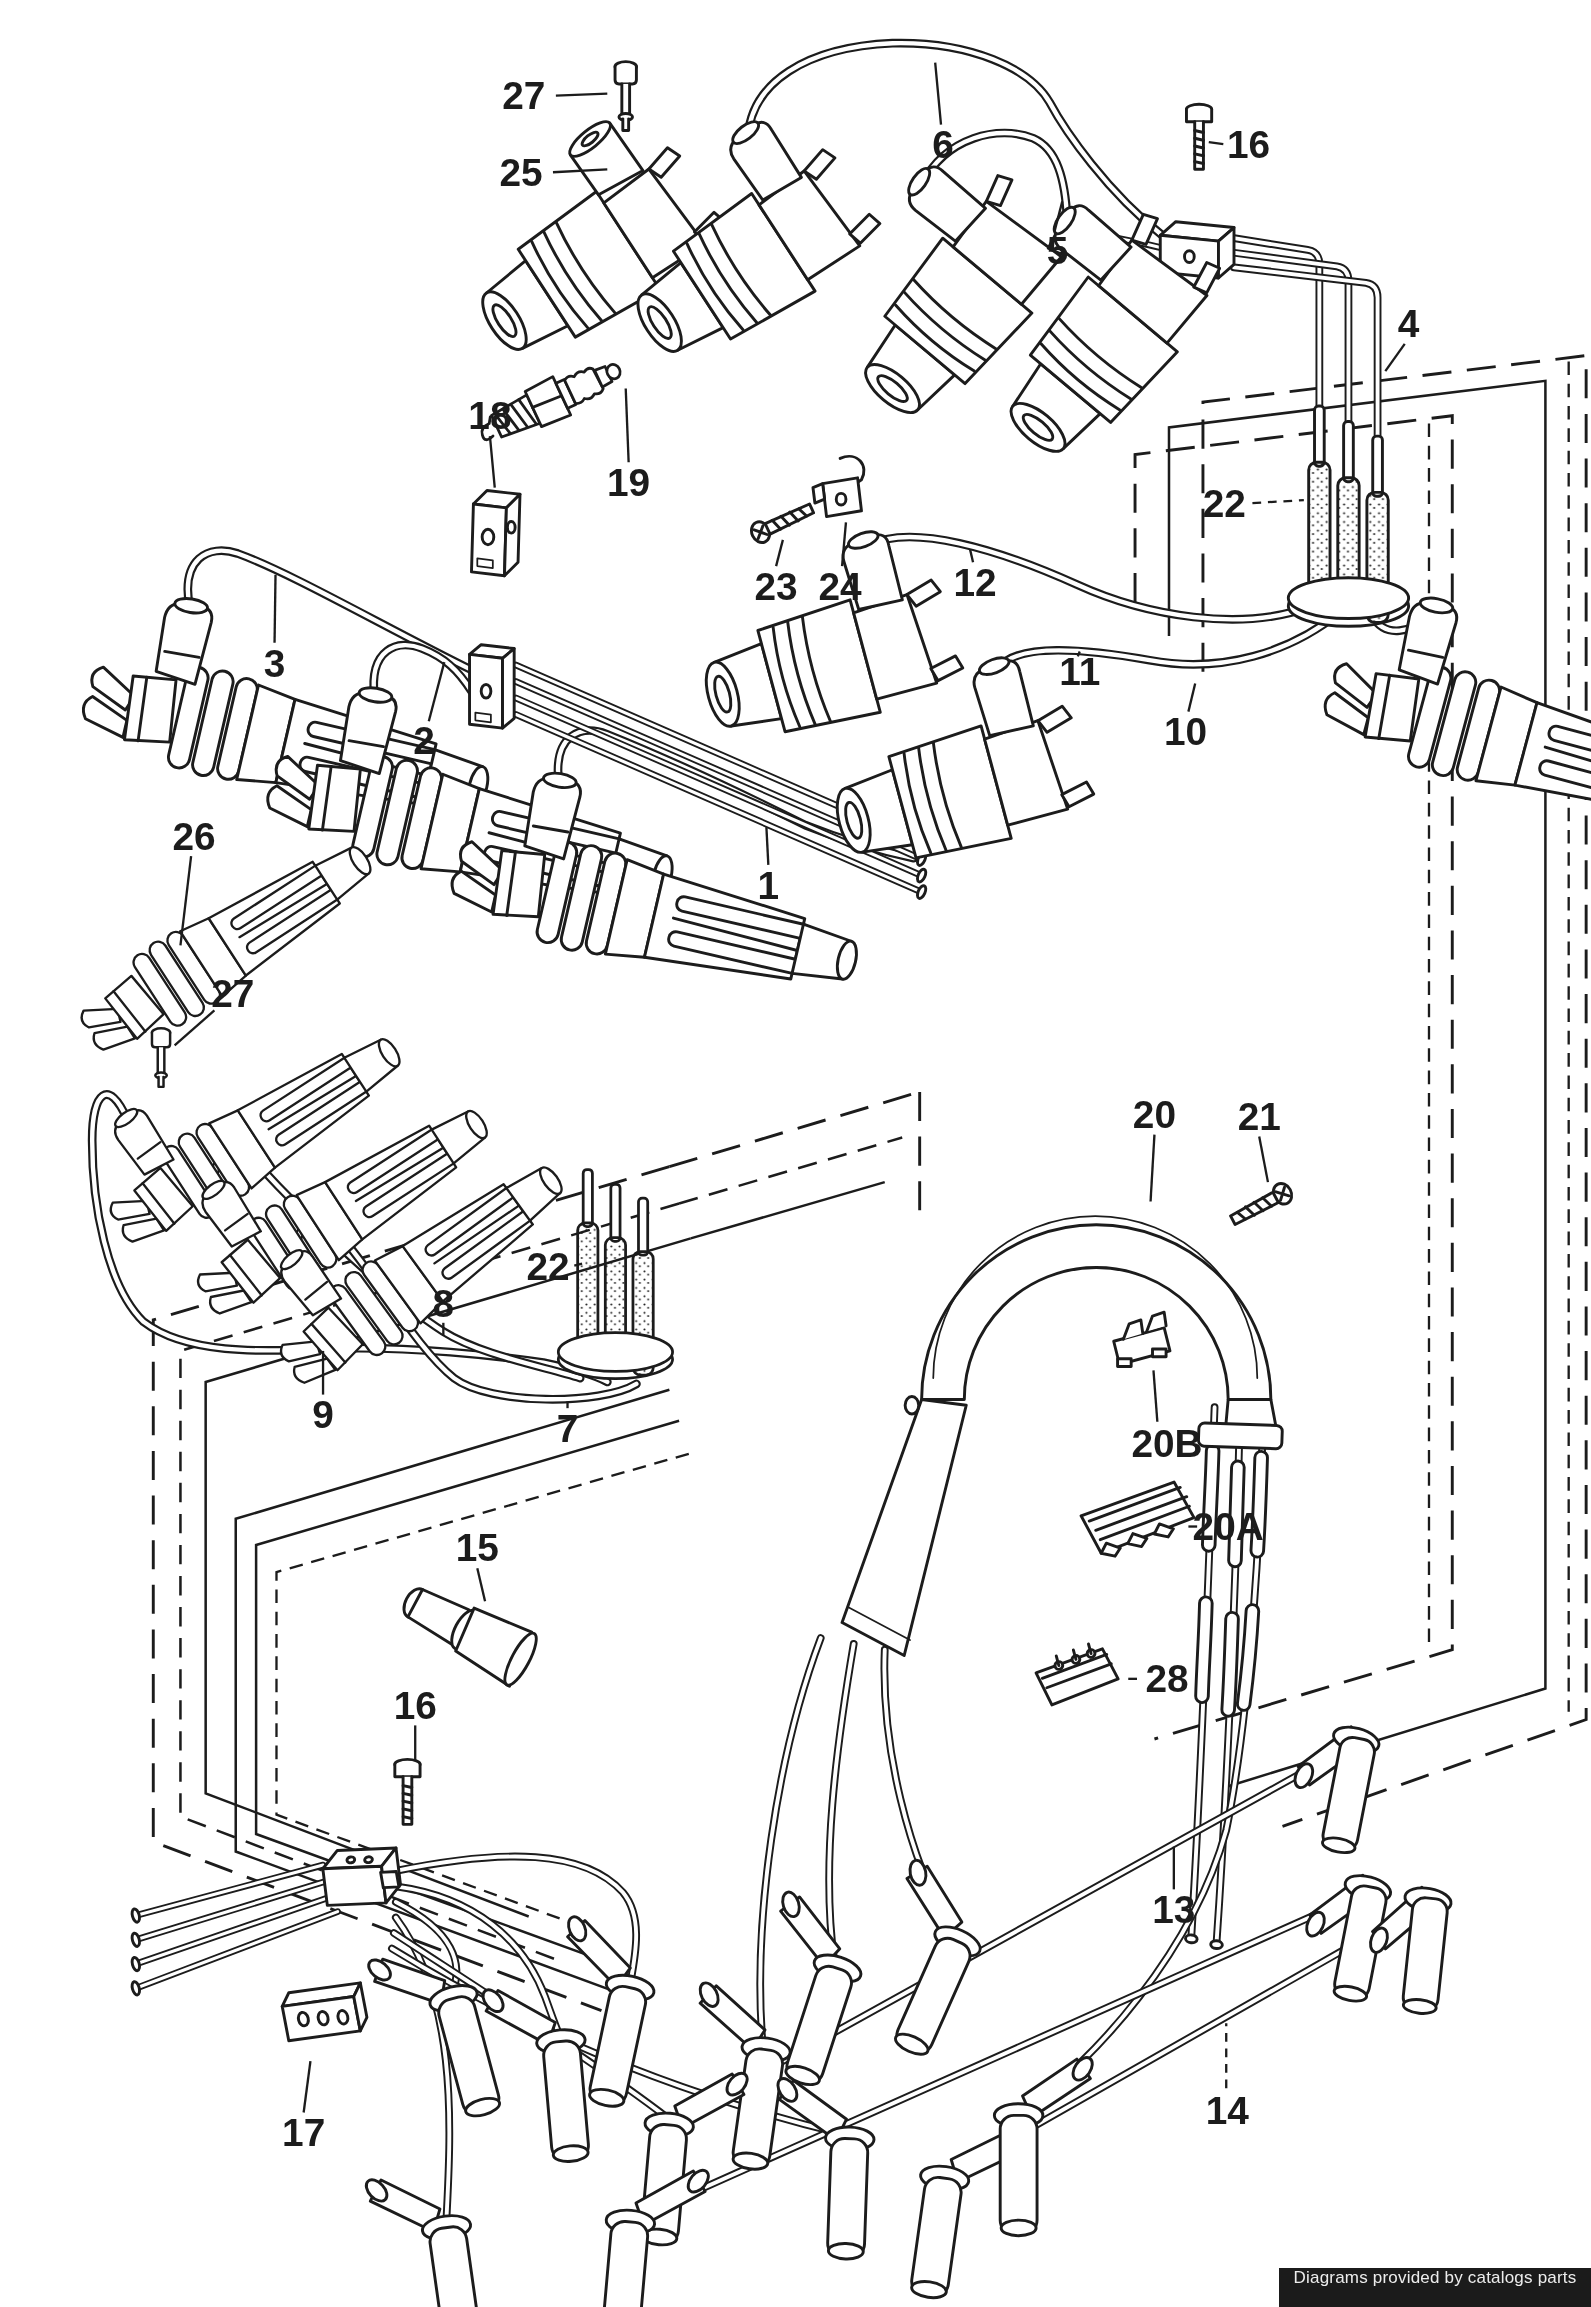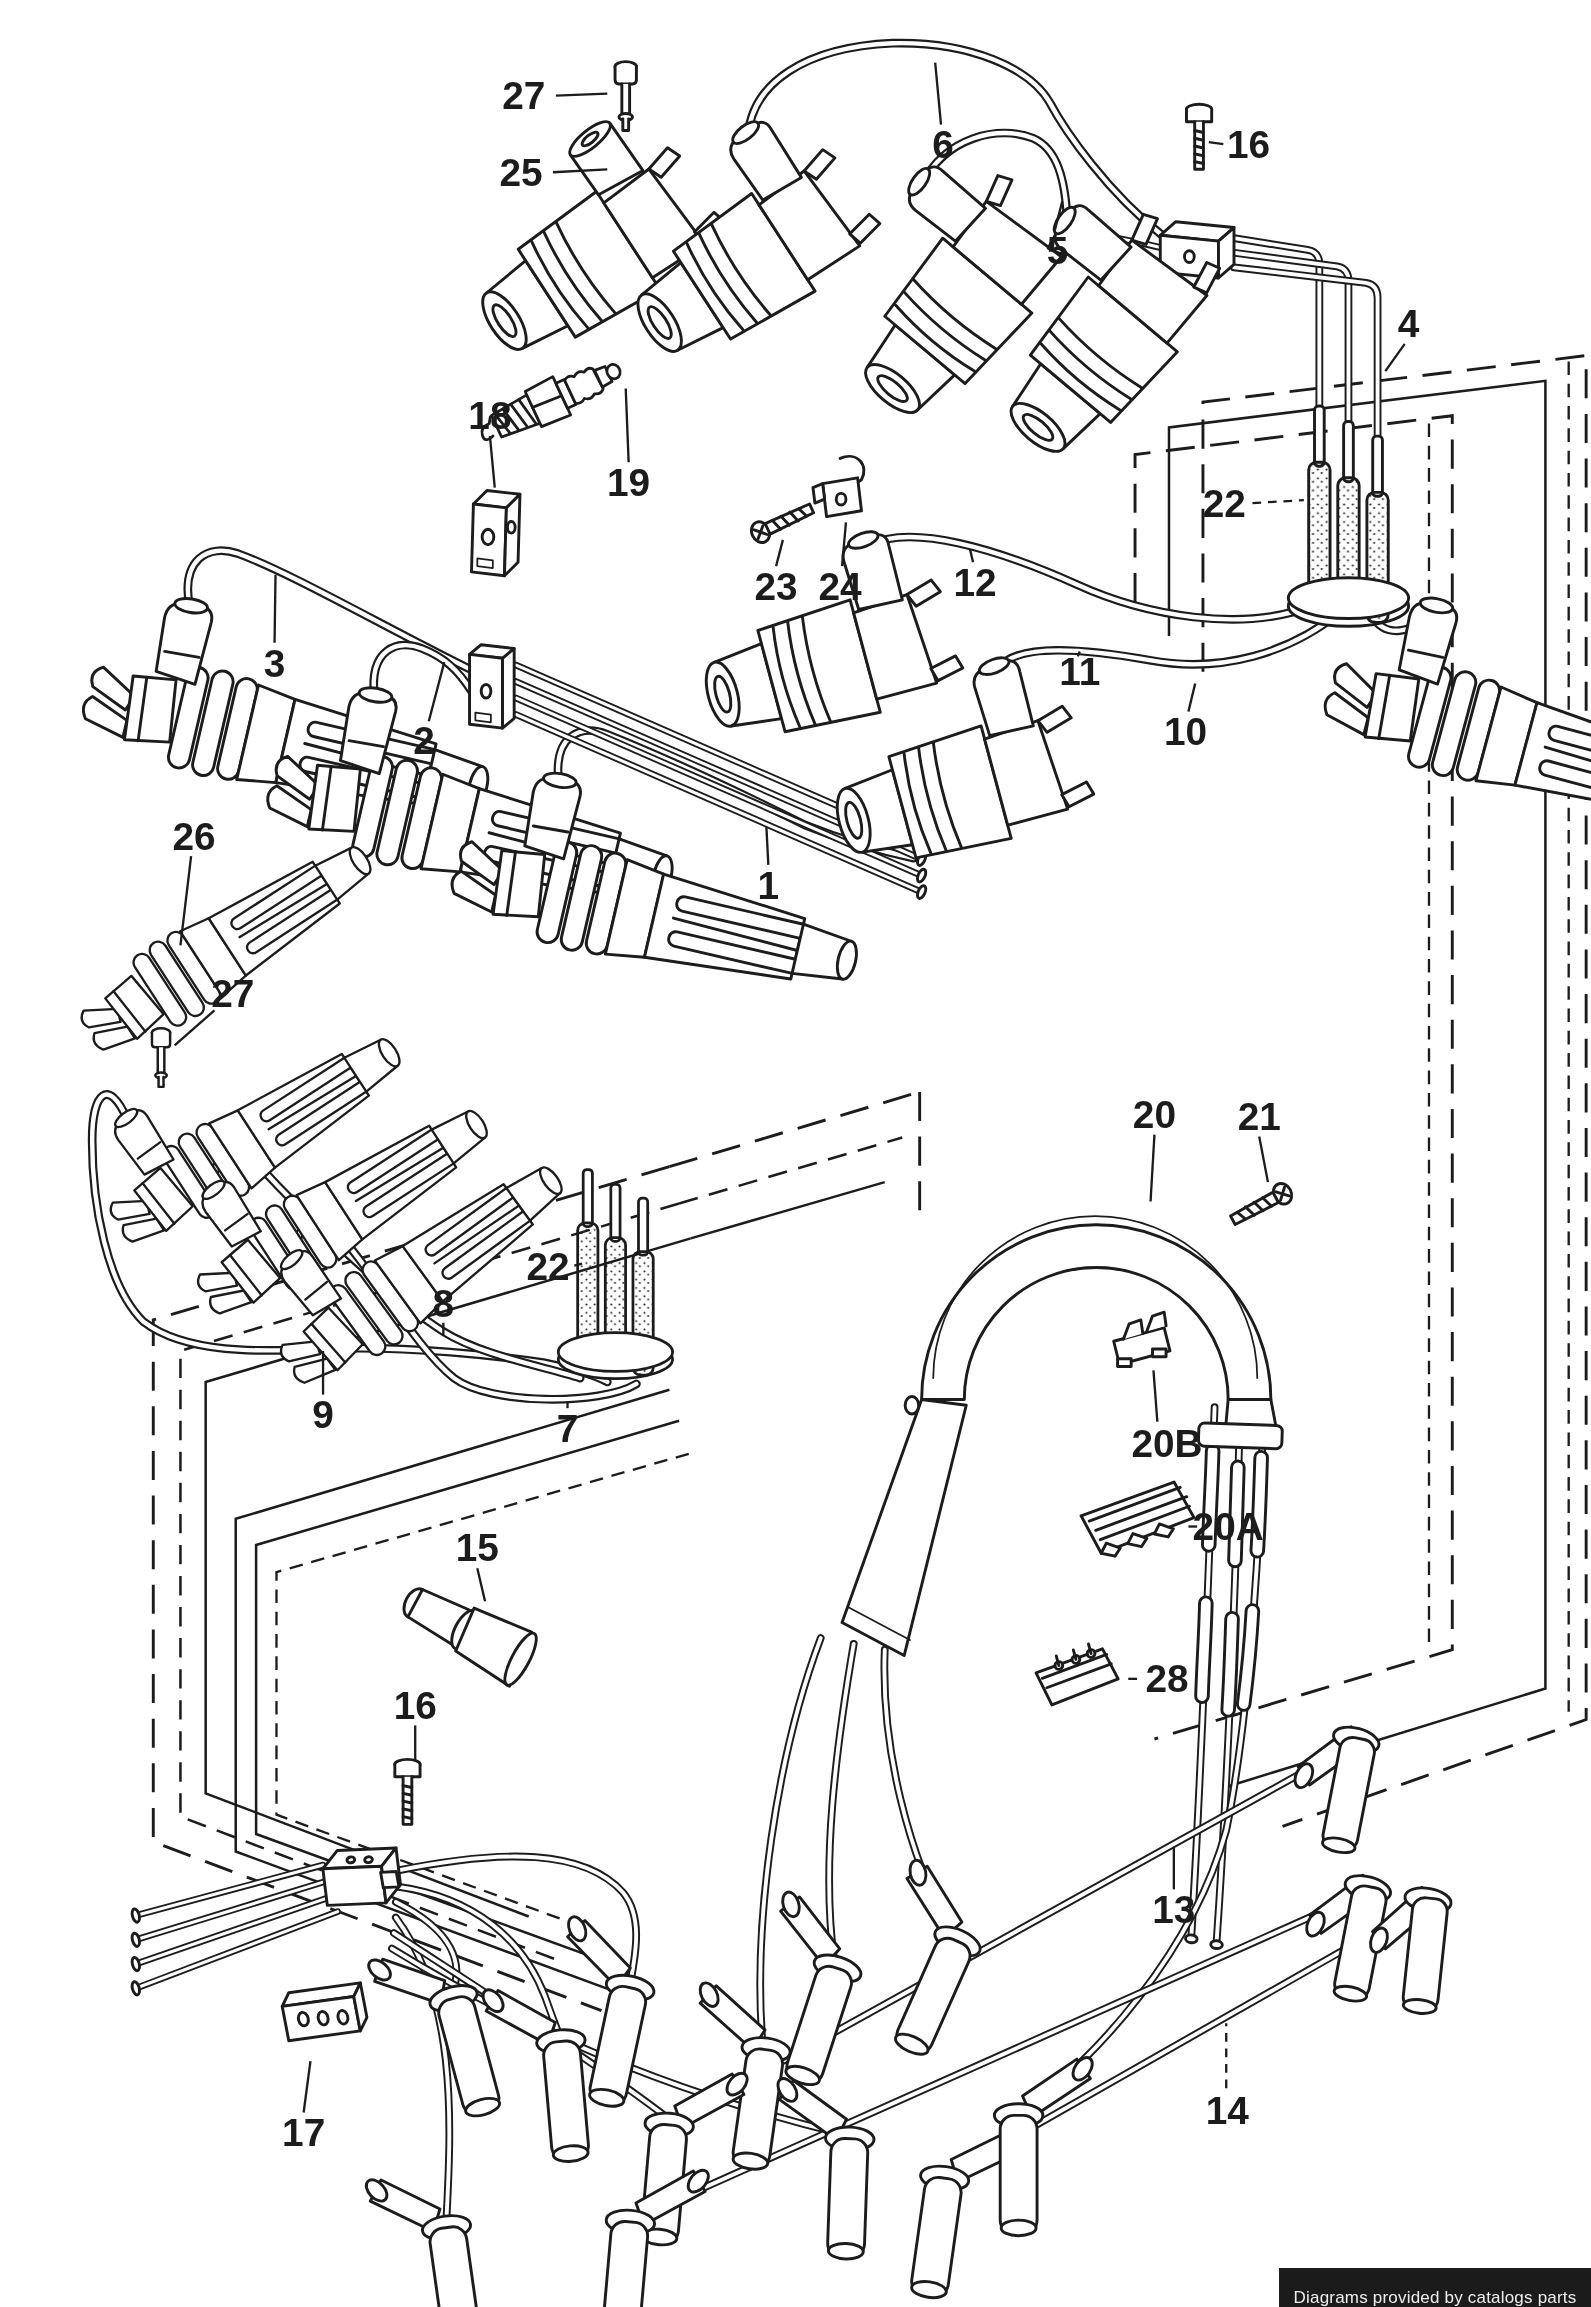--- a/index.html
+++ b/index.html
@@ -15,21 +15,21 @@
   .tube-in{fill:none;stroke:#fff;stroke-linecap:round;}
   
   .fd{fill:none;stroke:var(--ink);stroke-width:3;stroke-dasharray:30 16;}
   .fd2{fill:none;stroke:var(--ink);stroke-width:2.6;stroke-dasharray:20 12;}
   .fs{fill:none;stroke:var(--ink);stroke-width:2.6;}
   .fthin{fill:none;stroke:var(--ink);stroke-width:2.4;stroke-dasharray:14 9;}
   
   #callouts text{font:600 40px "Liberation Sans", sans-serif;fill:var(--ink);text-anchor:middle;dominant-baseline:central;}
   .leader{stroke:var(--ink);stroke-width:2.4;fill:none;}
   .leader.dashed{stroke-dasharray:9 7;}
-  .watermark{position:absolute;display:flex;align-items:flex-end;justify-content:center;
+  .watermark{position:absolute;display:flex;align-items:flex-start;justify-content:center;
     font:400 17px "Liberation Sans", sans-serif;letter-spacing:0.2px;}
 </style>
 </head>
 <body>
 
 <div id="stage">
 <svg width="1591" height="2308" viewBox="0 0 1640 2378">
   <defs>
     <pattern id="stipple" width="9" height="9" patternUnits="userSpaceOnUse">
       <circle cx="2.5" cy="2.5" r="1.1" fill="#1c1c1c"></circle>

